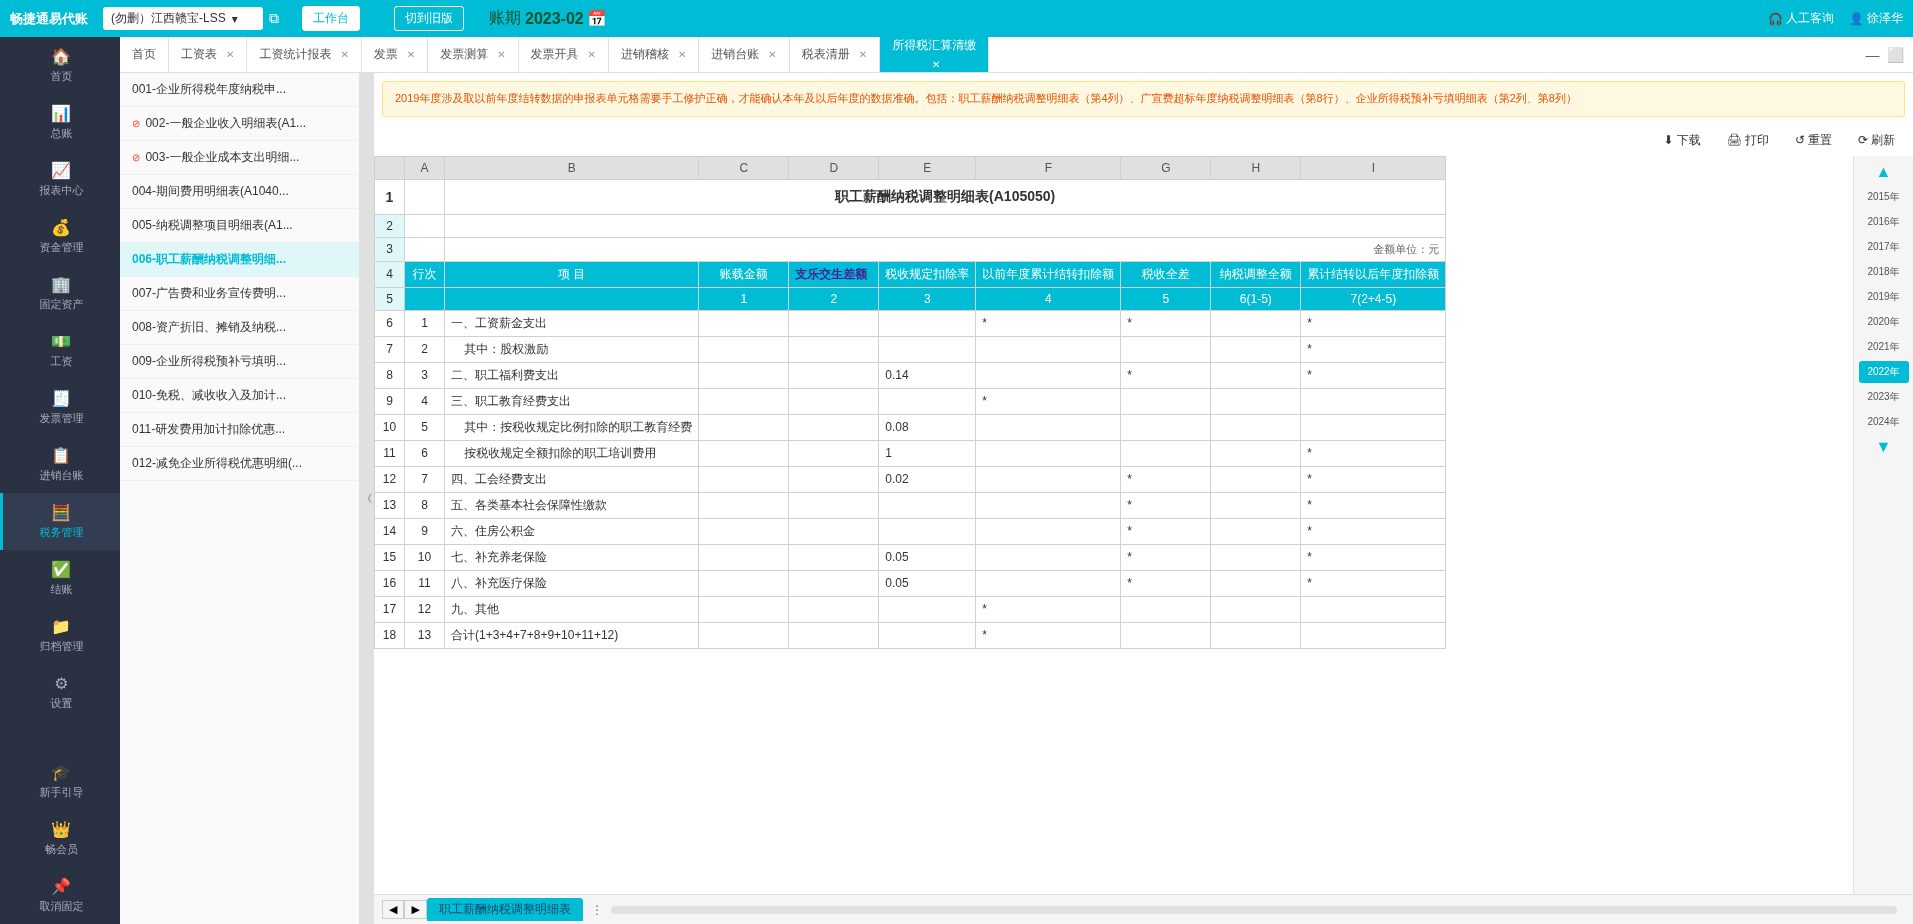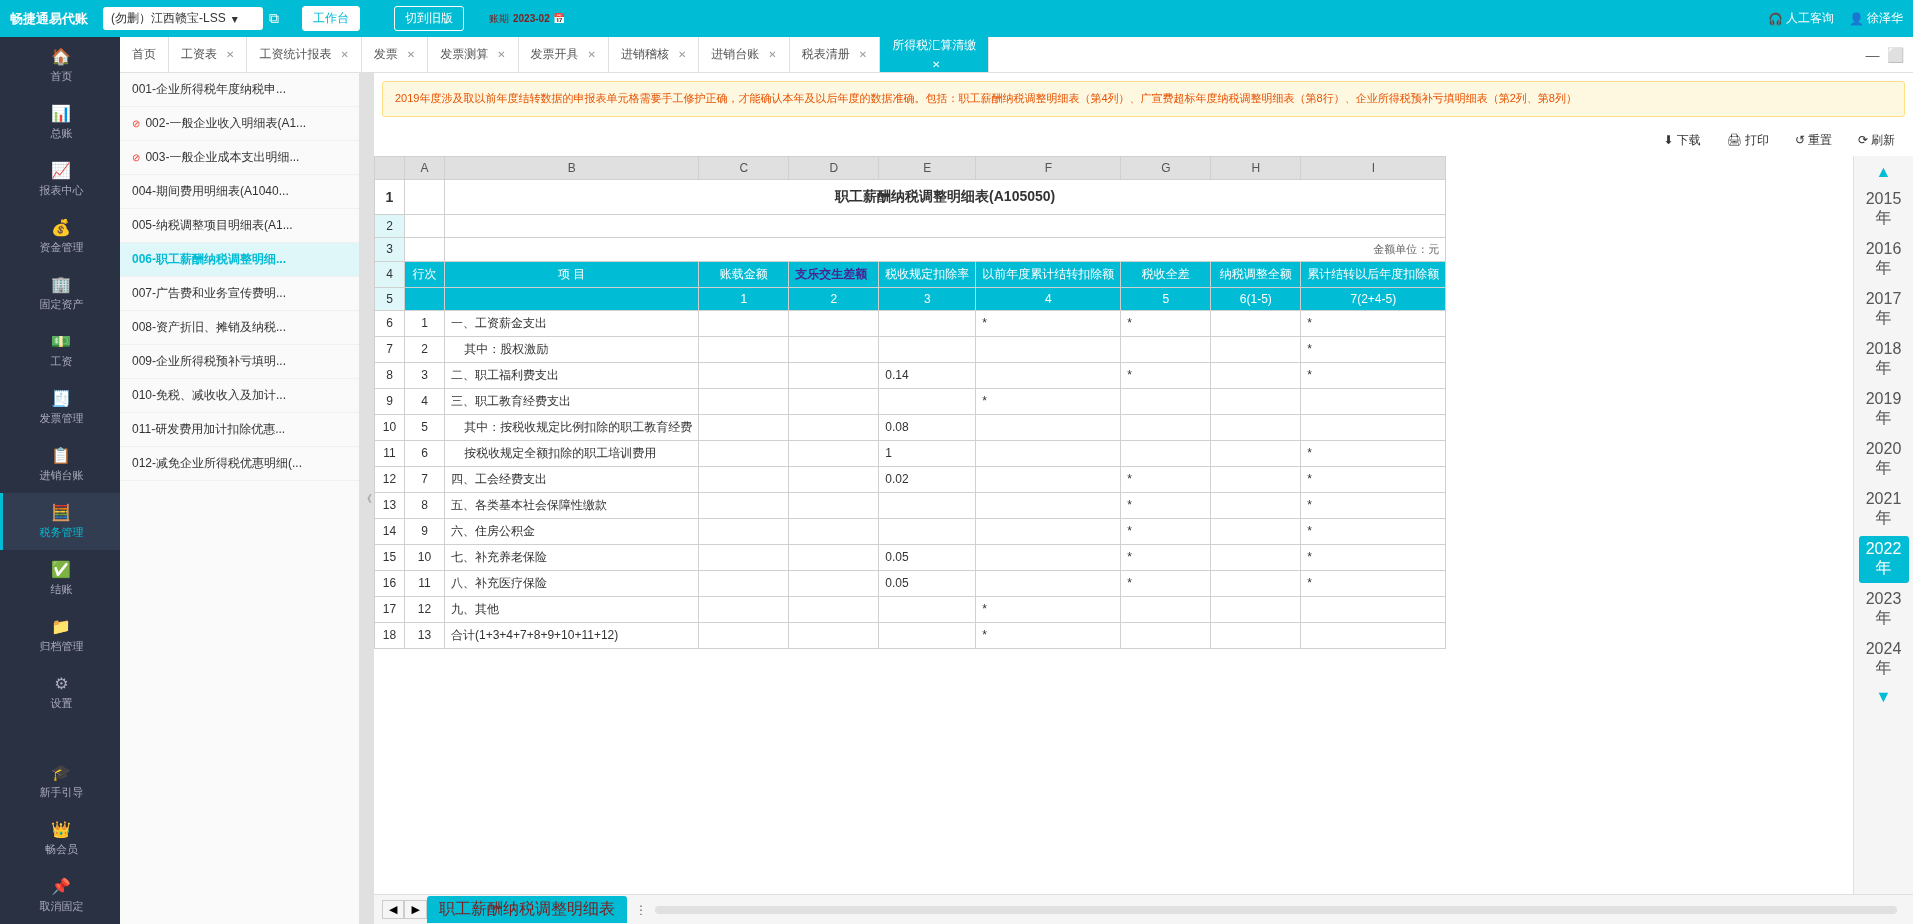--- a/index.html
+++ b/index.html
@@ -12,21 +12,21 @@
     .sidebar { width: 120px; background: #2a3142; display: flex; flex-direction: column; flex-shrink: 0; }
     .content-area { flex: 1; display: flex; flex-direction: column; overflow: hidden; }
     .tab-bar { height: 36px; background: #fff; display: flex; align-items: center; border-bottom: 1px solid #e0e0e0; flex-shrink: 0; overflow: hidden; }
     .main-content { flex: 1; display: flex; overflow: hidden; background: #fff; }
 
     
     .top-bar-logo { color: #fff; font-size: 13px; font-weight: bold; margin-right: 15px; white-space: nowrap; }
     .top-bar-company { background: #fff; border-radius: 3px; padding: 3px 8px; font-size: 12px; color: #333; display: flex; align-items: center; gap: 6px; min-width: 160px; cursor: pointer; }
     .top-bar-btn { background: #00bcd4; border: 1px solid #fff; color: #fff; padding: 3px 10px; border-radius: 3px; cursor: pointer; font-size: 12px; margin: 0 17px; }
     .top-bar-btn.active { background: #fff; color: #00bcd4; }
-    .top-bar-period { color: #7f1d1d; font-size: 10px; margin-left: 8px; display: flex; align-items: center; gap: 4px; }
+    .top-bar-period { color: #14532d; font-size: 16px; margin-left: 8px; display: flex; align-items: center; gap: 4px; }
     .top-bar-right { margin-left: auto; display: flex; align-items: center; gap: 15px; color: #fff; font-size: 12px; }
     .top-bar-right span { cursor: pointer; display: flex; align-items: center; gap: 3px; }
 
     
     .sidebar-item { color: #aab; font-size: 12px; padding: 10px 0; display: flex; flex-direction: column; align-items: center; gap: 3px; cursor: pointer; border-left: 3px solid transparent; }
     .sidebar-item.active { color: #00bcd4; border-left-color: #00bcd4; background: #333d52; }
     .sidebar-item .si-icon { font-size: 16px; }
     .sidebar-item .si-label { font-size: 11px; }
     .sidebar-bottom { margin-top: auto; }
 
@@ -45,37 +45,37 @@
     .left-panel-item .err-icon { color: #f44336; font-size: 10px; }
     .collapse-btn { width: 14px; background: #e0e0e0; display: flex; align-items: center; justify-content: center; cursor: pointer; font-size: 10px; color: #666; flex-shrink: 0; }
 
     
     .right-main { flex: 1; display: flex; flex-direction: column; overflow: hidden; }
     .notice-bar { background: #fff8e1; border: 1px solid #ffe082; margin: 8px; padding: 8px 12px; font-size: 11px; color: #e65100; line-height: 1.6; border-radius: 3px; flex-shrink: 0; }
     .toolbar { display: flex; align-items: center; gap: 10px; padding: 4px 10px; flex-shrink: 0; justify-content: flex-end; }
     .toolbar-btn { background: none; border: none; cursor: pointer; font-size: 12px; color: #333; display: flex; align-items: center; gap: 3px; padding: 3px 8px; }
     .spreadsheet-area { flex: 1; overflow: auto; position: relative; }
     .year-nav { width: 60px; background: #f5f5f5; border-left: 1px solid #e0e0e0; display: flex; flex-direction: column; align-items: center; padding: 5px 0; gap: 3px; flex-shrink: 0; overflow: hidden; }
-    .year-btn { font-size: 16px; padding: 4px 2px; cursor: pointer; color: #555; text-align: center; border-radius: 3px; width: 50px; }
+    .year-btn { font-size: 10px; padding: 4px 2px; cursor: pointer; color: #555; text-align: center; border-radius: 3px; width: 50px; }
     .year-btn.active { background: #00bcd4; color: #fff; }
     .year-nav-arrow { font-size: 16px; color: #00bcd4; cursor: pointer; padding: 2px; }
 
     
     table.sheet { border-collapse: collapse; font-size: 12px; min-width: 900px; }
     table.sheet th, table.sheet td { border: 1px solid #d0d0d0; padding: 4px 6px; white-space: nowrap; }
     table.sheet .row-num { background: #e0f7fa; text-align: center; color: #333; width: 30px; }
     table.sheet .col-A { background: #e0f7fa; color: #333; width: 40px; text-align: center; }
     table.sheet .col-header { background: #e0e0e0; text-align: center; color: #555; }
     table.sheet td { color: #333; }
     table.sheet .title-row td { text-align: center; font-size: 14px; font-weight: bold; background: #fff; }
     table.sheet .data-row td { background: #fff; }
 
     
     .bottom-bar { height: 30px; background: #f5f5f5; border-top: 1px solid #e0e0e0; display: flex; align-items: center; padding: 0 8px; flex-shrink: 0; }
-    .bottom-sheet-tab { background: #00bcd4; color: #7f1d1d; padding: 3px 12px; border-radius: 3px 3px 0 0; font-size: 16px; cursor: pointer; }
+    .bottom-sheet-tab { background: #00bcd4; color: #0c4a6e; padding: 3px 12px; border-radius: 3px 3px 0 0; font-size: 12px; cursor: pointer; }
     .bottom-nav-btn { background: none; border: 1px solid #ccc; padding: 2px 6px; cursor: pointer; font-size: 11px; }
     .scrollbar-area { display: flex; align-items: center; flex: 1; margin: 0 8px; }
     .h-scrollbar { flex: 1; height: 8px; background: #e0e0e0; border-radius: 4px; }
   </style>
 </head>
 <body>
 
 <div class="app-container">
 
   <div class="top-bar">

